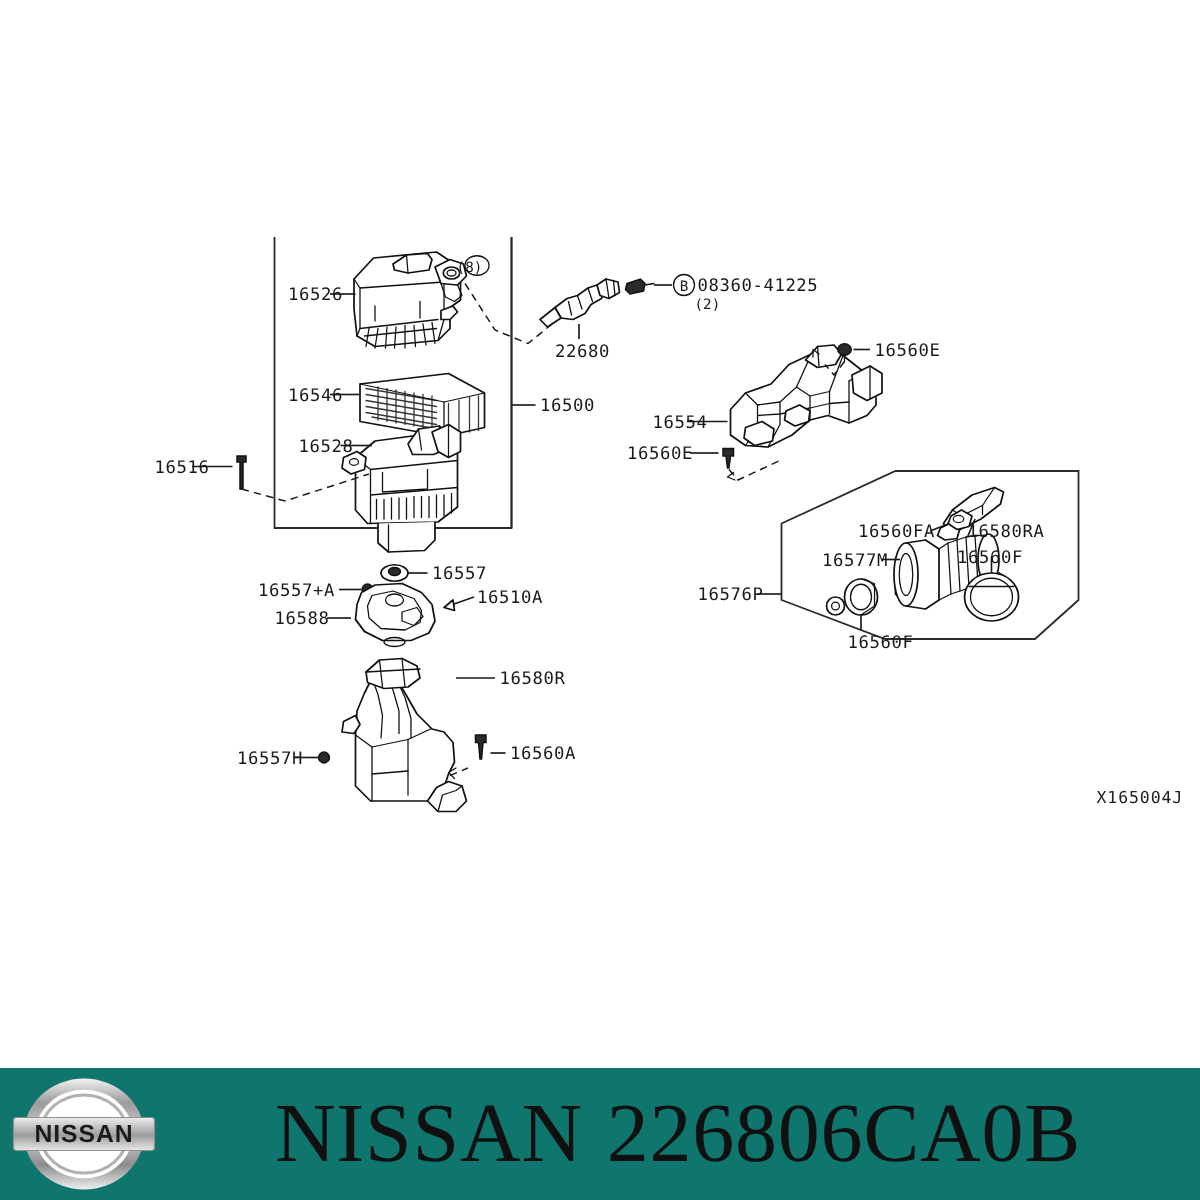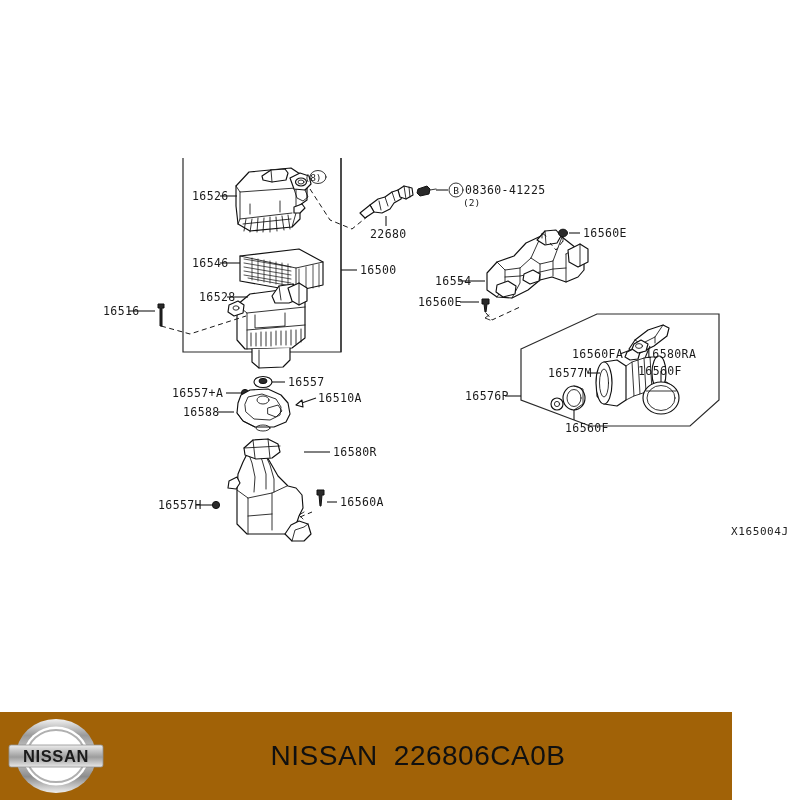--- a/index.html
+++ b/index.html
@@ -78,40 +78,40 @@
     stroke: #111;
     stroke-width: 1;
     fill: #2a2a2a;
   }
 
   
   #banner {
     position: absolute;
     left: 0;
     top: 712px;
-    width: 732px;
+    width: 800px;
     height: 88px;
-    background: #a16207;
+    background: #0f766e;
     display: flex;
     align-items: center;
   }
   #logo-wrap {
     width: 112px;
     height: 88px;
     display: flex;
     align-items: center;
     justify-content: center;
     flex: 0 0 auto;
   }
   #banner-text {
     flex: 1 1 auto;
     text-align: center;
     padding-right: 8px;
-    font-family: Liberation Sans, sans-serif;
-    font-size: 28px;
+    font-family: Liberation Serif, serif;
+    font-size: 56px;
     font-weight: 400;
     color: #101010;
     letter-spacing: 0.5px;
     white-space: nowrap;
   }
   #banner-text .brand { margin-right: 16px; }
 </style>
 </head>
 <body>
 

